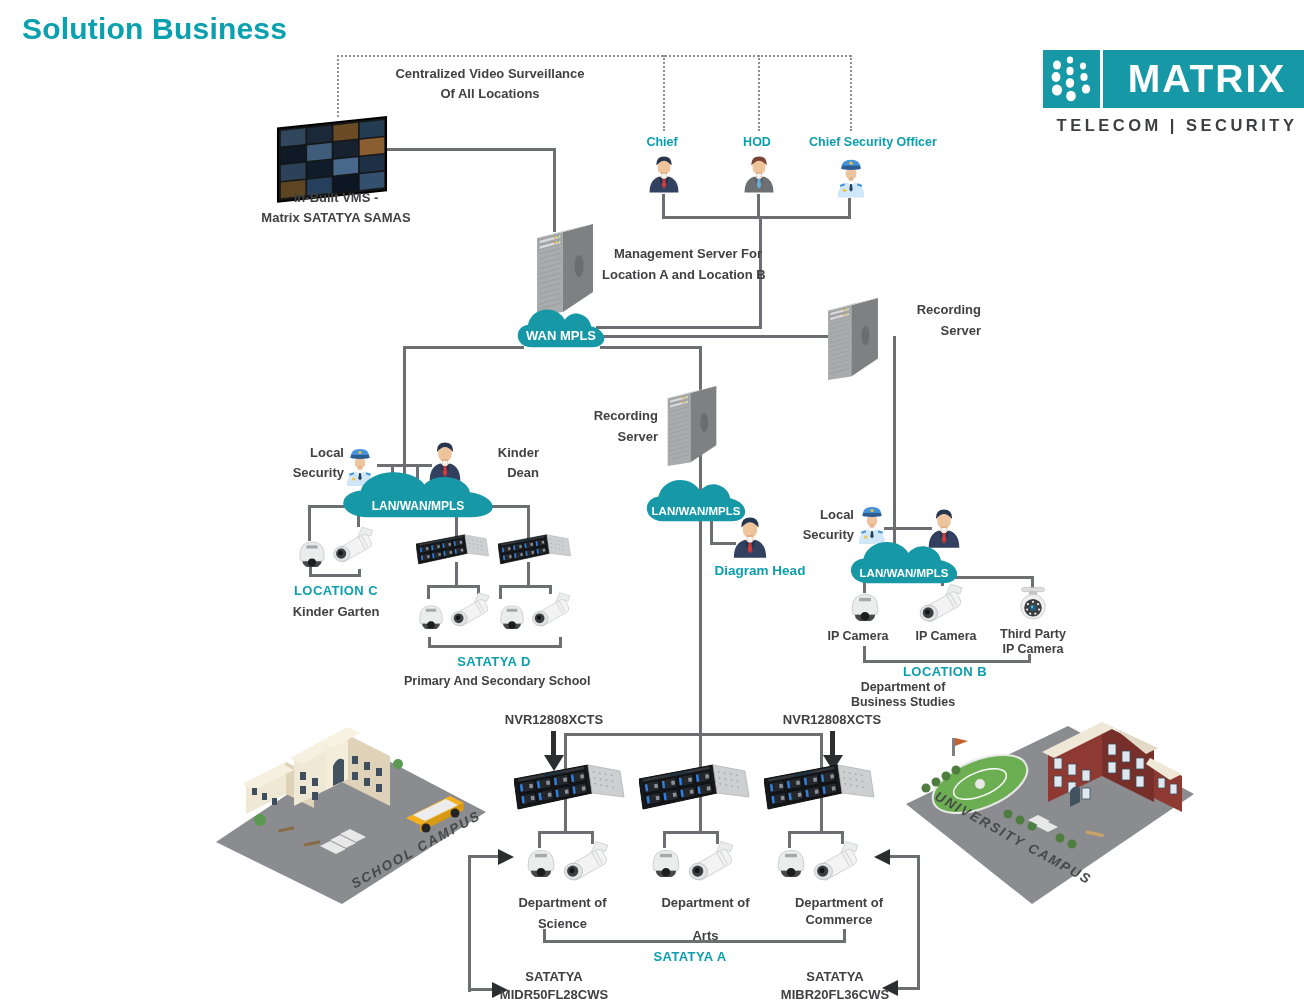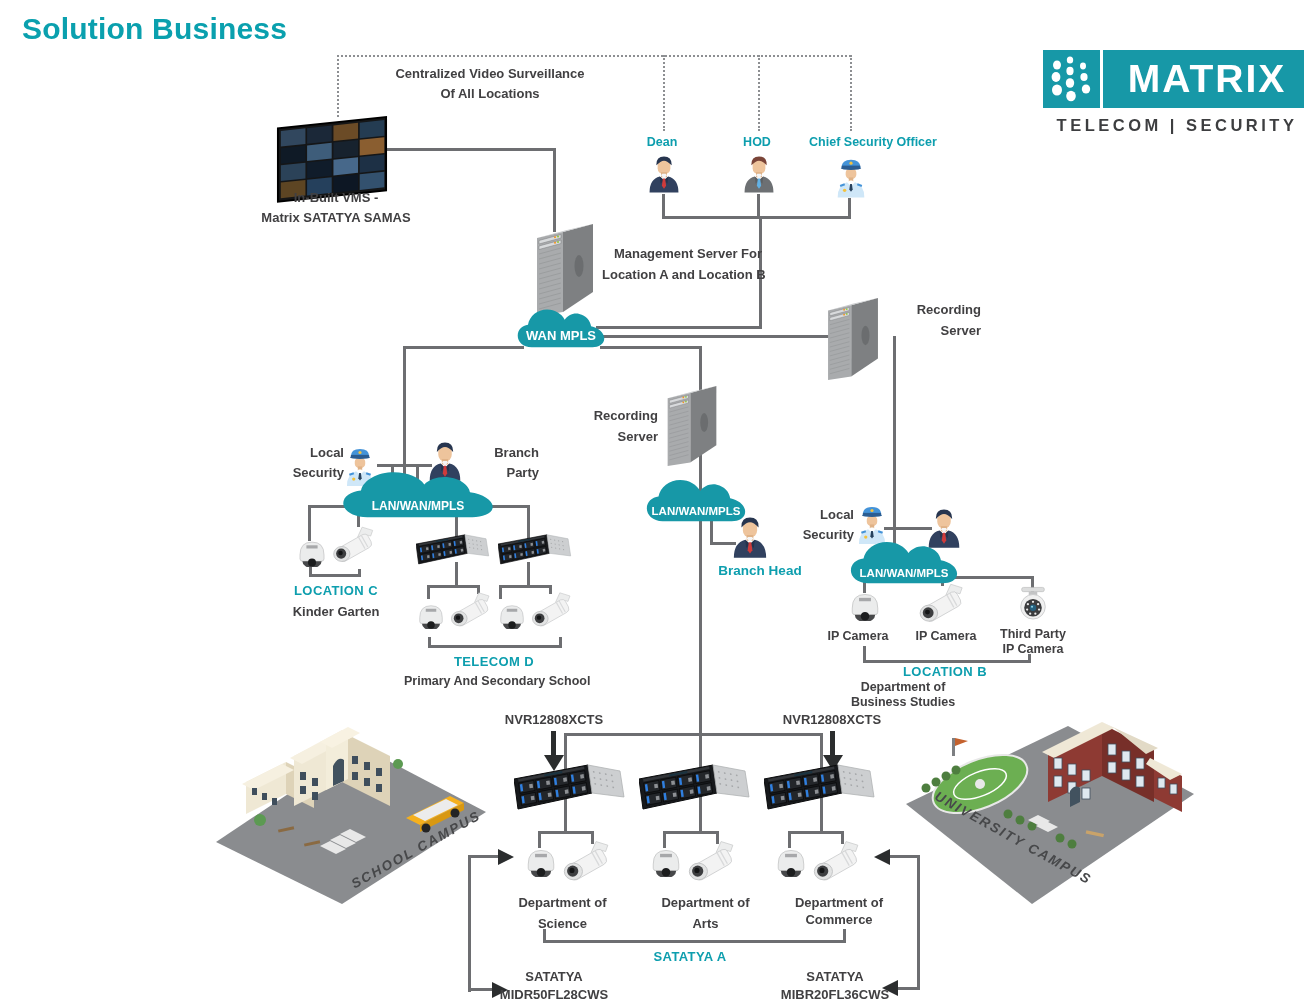--- a/index.html
+++ b/index.html
@@ -422,21 +422,21 @@
     </svg>
   <div class="campus-lbl" style="left:336px;top:842px;width:160px;transform:rotate(-29deg);">SCHOOL CAMPUS</div>
   <div class="campus-lbl" style="left:925px;top:830px;width:175px;transform:rotate(29deg);">UNIVERSITY CAMPUS</div>
 
   <svg class="dev" style="left:276px;top:113px;width:112px;height:91px;">
       <use href="#sym-videowall"></use>
     </svg>
   <div class="lbl" style="left:246px;top:190px;width:180px;">In-Built VMS -</div>
   <div class="lbl" style="left:226px;top:210px;width:220px;">Matrix SATATYA SAMAS</div>
 
-  <div class="lbl small teal" style="left:632px;top:134px;width:60px;">Dean</div>
+  <div class="lbl small teal" style="left:632px;top:134px;width:60px;">Chief</div>
   <div class="lbl small teal" style="left:727px;top:134px;width:60px;">HOD</div>
   <div class="lbl small teal" style="left:803px;top:134px;width:140px;">Chief Security Officer</div>
   <svg class="dev" style="left:647px;top:152px;width:34px;height:42px;">
       <use href="#sym-man-navy"></use>
     </svg>
   <svg class="dev" style="left:742px;top:152px;width:34px;height:42px;">
       <use href="#sym-man-gray"></use>
     </svg>
   <svg class="dev" style="left:835px;top:156px;width:32px;height:42px;">
       <use href="#sym-guard"></use>
@@ -475,22 +475,22 @@
     <span style="display:block">Local</span>
     <span style="display:block;margin-top:3px">Security</span>
   </div>
   <svg class="dev" style="left:344px;top:446px;width:32px;height:40px;">
       <use href="#sym-guard"></use>
     </svg>
   <svg class="dev" style="left:427px;top:438px;width:36px;height:44px;">
       <use href="#sym-man-navy"></use>
     </svg>
   <div class="lbl left" style="left:469px;top:445px;width:70px;">
-    <span style="display:block">Branch</span>
-    <span style="display:block;margin-top:3px">Party</span>
+    <span style="display:block">Kinder</span>
+    <span style="display:block;margin-top:3px">Dean</span>
   </div>
   <div class="cloud" style="left:342px;top:468px;width:152px;height:50px;">
     <svg viewBox="0 0 120 58" preserveAspectRatio="none">
         <use href="#sym-cloud"></use>
       </svg>
     <span style="font-size:12px;">LAN/WAN/MPLS</span>
   </div>
 
   <svg class="dev" style="left:296px;top:538px;width:32px;height:29px;">
       <use href="#sym-dome"></use>
@@ -512,33 +512,33 @@
     </svg>
   <svg class="dev" style="left:446px;top:590px;width:50px;height:40px;">
       <use href="#sym-bullet"></use>
     </svg>
   <svg class="dev" style="left:497px;top:602px;width:30px;height:27px;">
       <use href="#sym-dome"></use>
     </svg>
   <svg class="dev" style="left:527px;top:590px;width:50px;height:40px;">
       <use href="#sym-bullet"></use>
     </svg>
-  <div class="lbl teal" style="left:434px;top:654px;width:120px;letter-spacing:0.4px;">TELECOM D</div>
+  <div class="lbl teal" style="left:434px;top:654px;width:120px;letter-spacing:0.4px;">SATATYA D</div>
   <div class="lbl small" style="left:404px;top:673px;width:180px;text-align:center;">Primary And Secondary School</div>
 
   <div class="cloud" style="left:646px;top:476px;width:100px;height:46px;">
     <svg viewBox="0 0 120 58" preserveAspectRatio="none">
         <use href="#sym-cloud"></use>
       </svg>
     <span style="font-size:11.5px;">LAN/WAN/MPLS</span>
   </div>
   <svg class="dev" style="left:731px;top:512px;width:38px;height:48px;">
       <use href="#sym-man-navy"></use>
     </svg>
-  <div class="lbl teal" style="left:695px;top:562px;width:130px;font-size:13.5px;">Branch Head</div>
+  <div class="lbl teal" style="left:695px;top:562px;width:130px;font-size:13.5px;">Diagram Head</div>
 
   <div class="lbl right" style="left:790px;top:507px;width:64px;">
     <span style="display:block">Local</span>
     <span style="display:block;margin-top:3px">Security</span>
   </div>
   <svg class="dev" style="left:856px;top:504px;width:32px;height:40px;">
       <use href="#sym-guard"></use>
     </svg>
   <svg class="dev" style="left:926px;top:504px;width:36px;height:46px;">
       <use href="#sym-man-navy"></use>
@@ -594,21 +594,21 @@
     </svg>
   <svg class="dev" style="left:808px;top:838px;width:58px;height:47px;">
       <use href="#sym-bullet"></use>
     </svg>
   <div class="lbl" style="left:505px;top:895px;width:115px;">
     <span style="display:block">Department of</span>
     <span style="display:block;margin-top:4px">Science</span>
   </div>
   <div class="lbl" style="left:648px;top:895px;width:115px;">
     <span style="display:block">Department of</span>
-    <span style="display:block;margin-top:4px">Arts</span>
+    <span style="display:block;margin-top:16px">Arts</span>
   </div>
   <div class="lbl" style="left:780px;top:895px;width:118px;">
     <span style="display:block">Department of</span>
     <span style="display:block;margin-top:0">Commerce</span>
   </div>
   <div class="lbl teal" style="left:630px;top:949px;width:120px;letter-spacing:0.4px;">SATATYA A</div>
   <div class="lbl" style="left:514px;top:969px;width:80px;">SATATYA</div>
   <div class="lbl" style="left:498px;top:987px;width:112px;">MIDR50FL28CWS</div>
   <div class="lbl" style="left:795px;top:969px;width:80px;">SATATYA</div>
   <div class="lbl" style="left:779px;top:987px;width:112px;">MIBR20FL36CWS</div>

